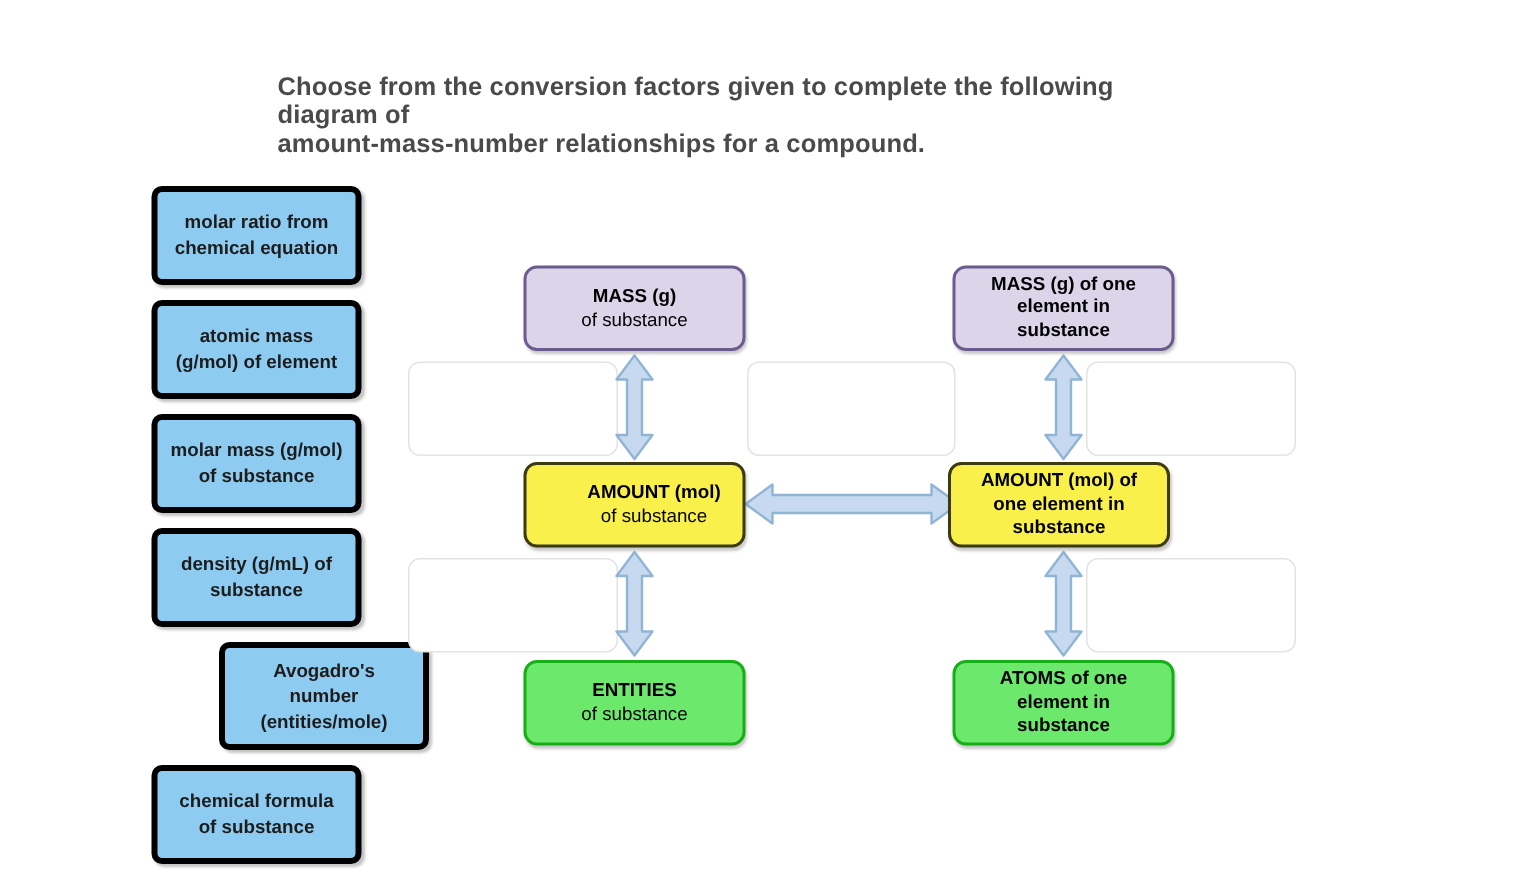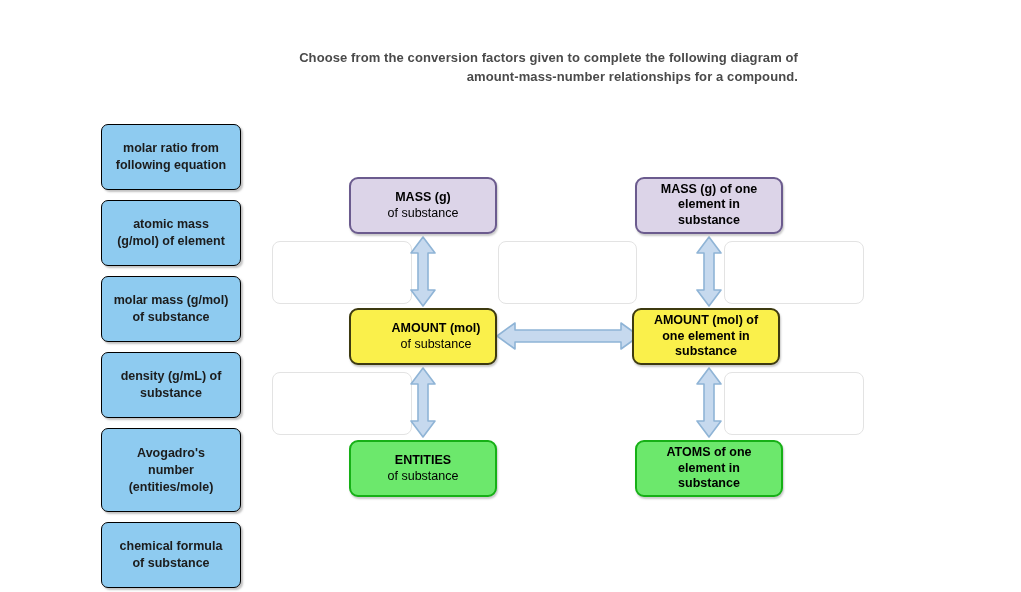--- a/index.html
+++ b/index.html
@@ -11,59 +11,59 @@
     height: 592px;
     background: #ffffff;
     font-family: "Liberation Sans", sans-serif;
     overflow: hidden;
     position: relative;
   }
 
   
   #prompt-title {
     position: absolute;
-    left: 198px;
+    left: 185px;
     top: 48px;
     width: 600px;
-    text-align: right;
-    font-size: 13px;
+    text-align: left;
+    font-size: 17px;
     font-weight: bold;
     color: #4a4a4a;
     line-height: 19px;
     letter-spacing: 0.1px;
   }
 
   
   #factor-bank {
     position: absolute;
     left: 101px;
     top: 124px;
     width: 142px;
   }
   .factor-tile {
     width: 140px;
     box-sizing: border-box;
     background: #8ECBF0;
-    border: 1px solid #000000;
+    border: 4px solid #000000;
     border-radius: 7px;
     box-shadow: 2px 2px 2px rgba(120,120,120,0.45);
     color: #1c1c1c;
     font-size: 12.5px;
     font-weight: bold;
     line-height: 17px;
     text-align: center;
     padding: 8px 6px;
     margin-bottom: 10px;
     display: flex;
     align-items: center;
     justify-content: center;
     cursor: pointer;
   }
   .factor-tile.h2 { height: 66px; }
-  .factor-tile.h3 { height: 84px; }
+  .factor-tile.h3 { height: 72px; margin-left: 45px; }
 
   
   #diagram {
     position: absolute;
     left: 0;
     top: 0;
     width: 899px;
     height: 592px;
     pointer-events: none;
   }
@@ -120,21 +120,21 @@
 <div id="prompt-title">
   <div>Choose from the conversion factors given to complete the following diagram of</div>
   <div>amount-mass-number relationships for a compound.</div>
 </div>
 
 <div id="factor-bank">
 
   <div class="factor-tile h2">
     <div>
       <div>molar ratio from</div>
-      <div>following equation</div>
+      <div>chemical equation</div>
     </div>
   </div>
 
   <div class="factor-tile h2">
     <div>
       <div>atomic mass</div>
       <div>(g/mol) of element</div>
     </div>
   </div>
 

